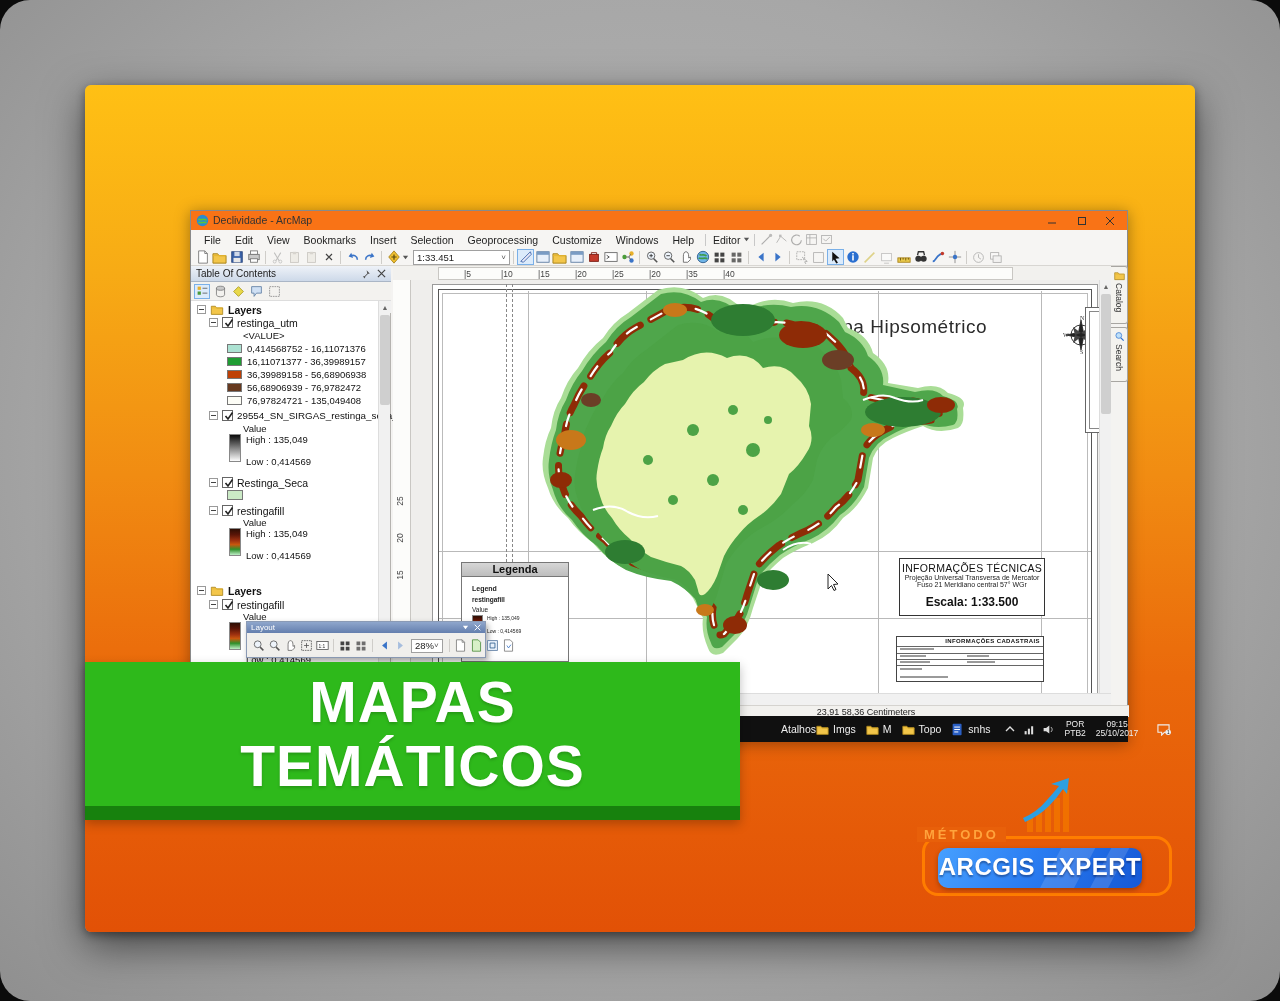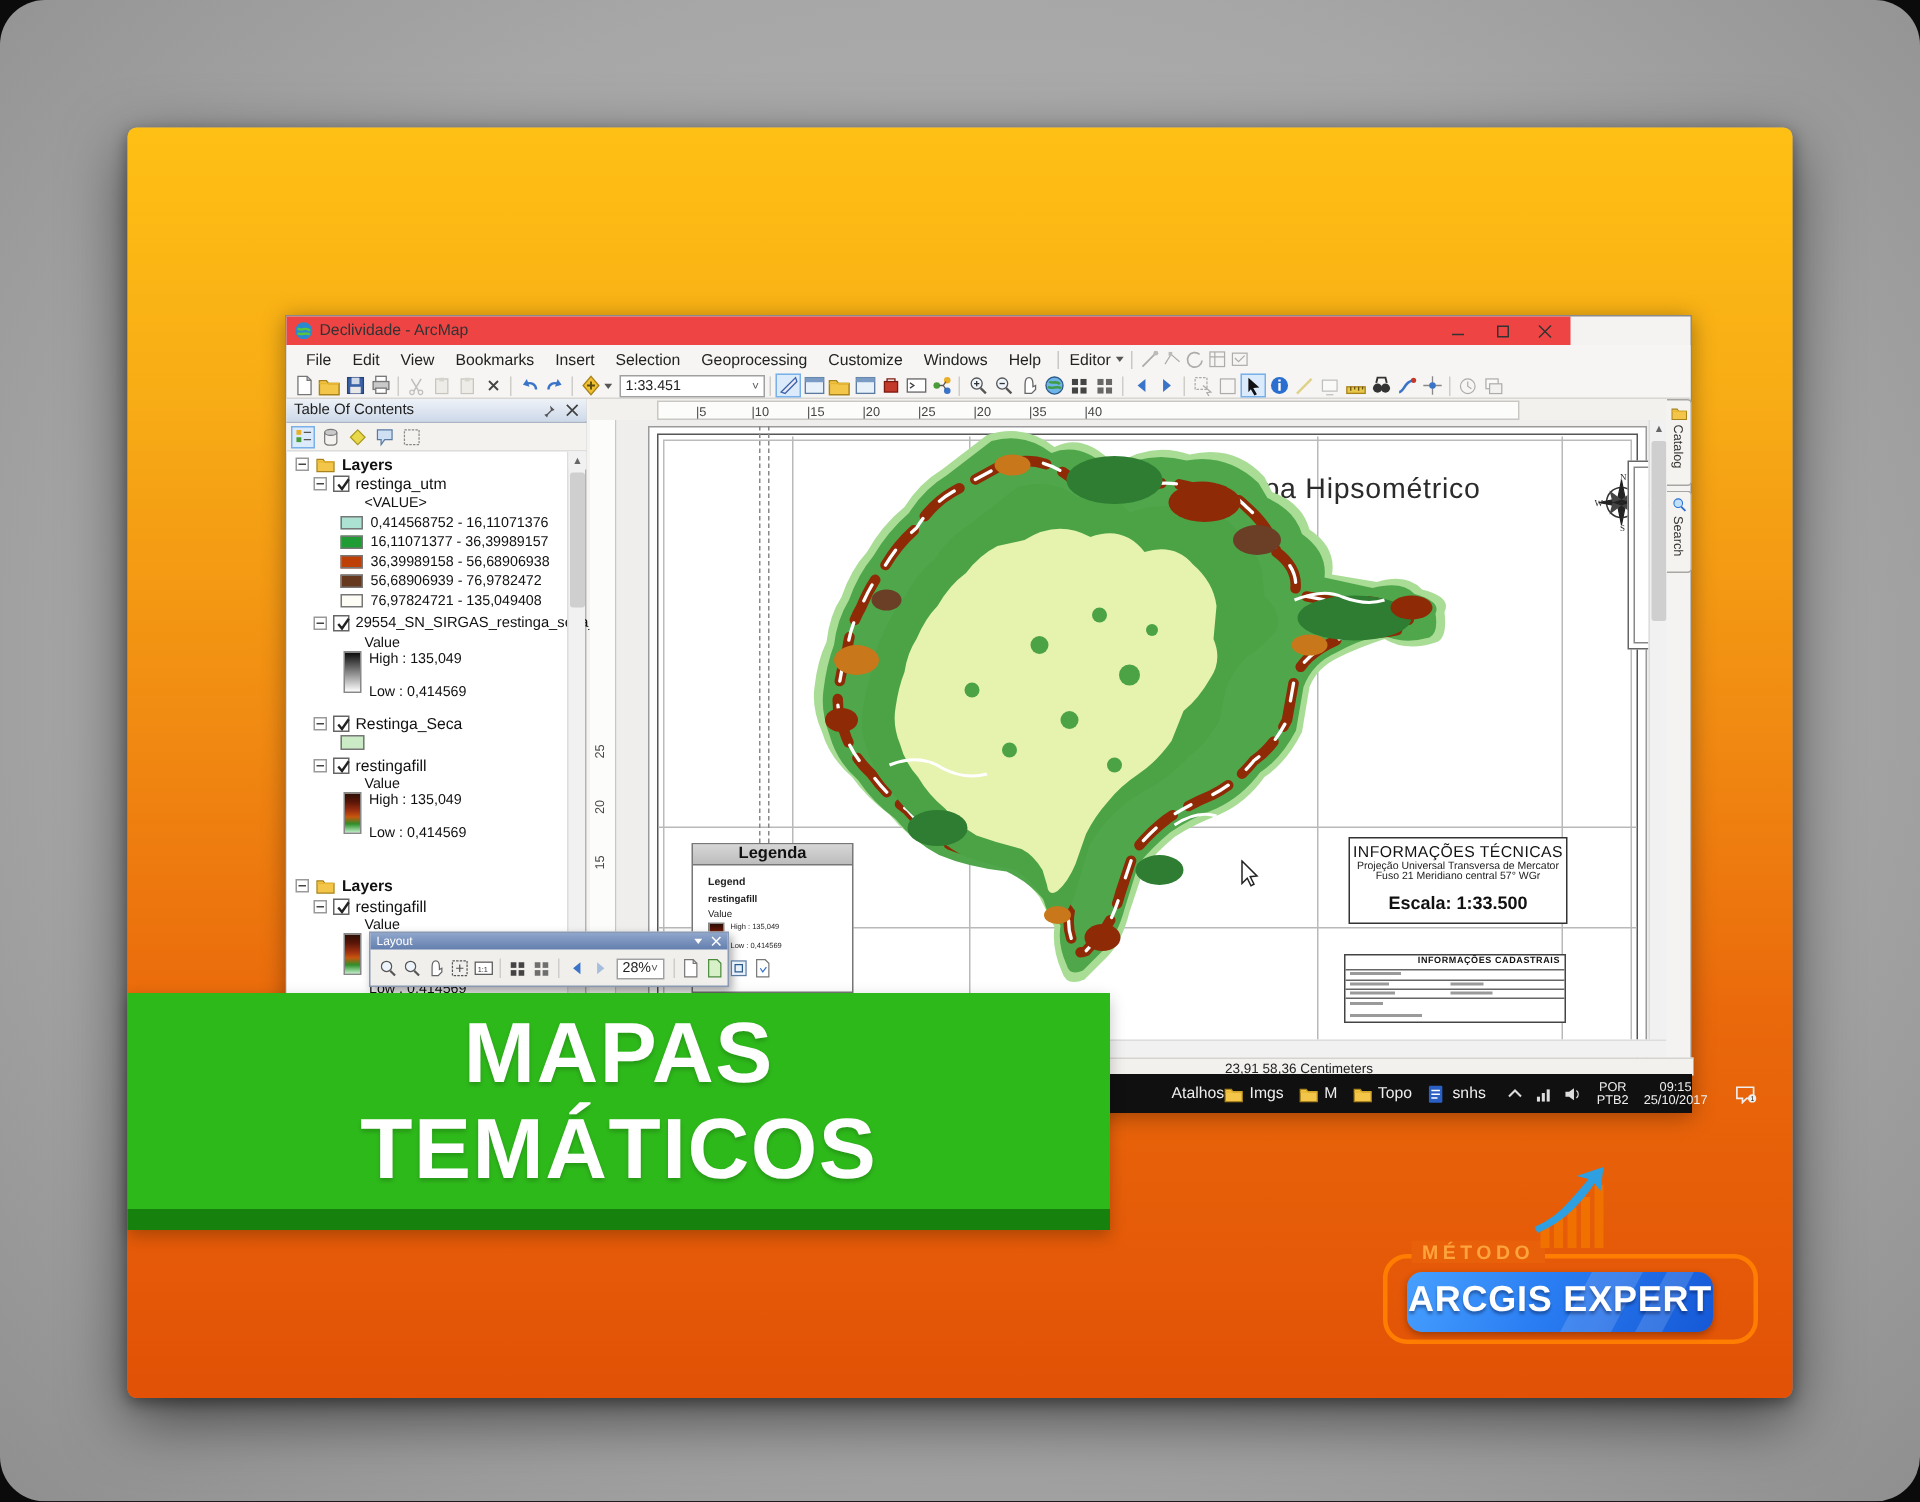--- a/index.html
+++ b/index.html
@@ -5,21 +5,21 @@
   html,body{margin:0;padding:0;background:#0b0b0b;}
   .stage{position:relative;width:1280px;height:1001px;overflow:hidden;font-family:"Liberation Sans",sans-serif;background:#0b0b0b;}
   .a{position:absolute;}
   .gray-frame{left:0;top:0;width:1280px;height:1001px;background:radial-gradient(ellipse at 50% 45%,#b6b6b6 0%,#a7a7a7 60%,#8f8f8f 100%);border-radius:30px;}
   .card{left:85px;top:85px;width:1110px;height:847px;border-radius:6px;
     background:linear-gradient(180deg,#ffc014 0%,#f7ab15 22%,#f18c12 46%,#ea690b 70%,#e25106 100%);
     box-shadow:0 14px 42px rgba(0,0,0,.55),0 3px 10px rgba(0,0,0,.4);}
   
   .shot{left:105px;top:125px;width:938px;height:532px;background:#f0efed;box-shadow:0 2px 14px rgba(0,0,0,.35);}
   .win{left:0;top:0;width:938px;height:506px;background:#f4f3f1;border:1px solid #8a8a8a;box-sizing:border-box;}
-  .titlebar{left:0;top:0;width:856px;height:19px;background:#ef4444;border-bottom:1px solid #e0e0e0;}
+  .titlebar{left:0;top:0;width:936px;height:19px;background:#f97316;border-bottom:1px solid #e0e0e0;}
   .title-text{left:22px;top:3px;font-size:10.5px;color:#333;}
   .winctl{top:2px;width:30px;height:15px;display:flex;align-items:center;justify-content:center;}
   .menubar{left:0;top:19px;width:936px;height:19px;background:#f6f5f3;display:flex;align-items:center;padding-left:6px;box-sizing:border-box;}
   .menu-item{font-size:10.5px;color:#222;padding:0 7px;}
   .menu-sep{width:1px;height:12px;background:#c8c8c8;margin:0 4px;}
   .editor-lbl{font-size:10.5px;color:#222;padding:0 3px;}
   .gray-glyph{width:13px;height:13px;margin:0 1px;opacity:.45;}
   .toolbar{left:0;top:38px;width:936px;height:17px;background:#f6f5f3;border-bottom:1px solid #d8d6d2;display:flex;align-items:center;padding-left:3px;box-sizing:border-box;}
   .tbi{width:17px;height:16px;display:flex;align-items:center;justify-content:center;flex:0 0 auto;}
   .tbi.sel{border:1px solid #7ab0e8;background:#dcebfb;box-sizing:border-box;}
@@ -91,21 +91,21 @@
   .taskbar{left:0;top:506px;width:938px;height:26px;background:#101010;display:flex;align-items:center;}
   .tb-item{display:flex;align-items:center;color:#eee;font-size:10.5px;gap:4px;}
   .tb-div{width:1px;height:16px;background:#3a3a3a;margin:0 6px;}
   .stack{display:flex;flex-direction:column;align-items:center;line-height:9px;font-size:8.5px;color:#eee;}
   
   .banner{left:0px;top:577px;width:655px;height:158px;background:#2eb91b;border-bottom:14px solid #17810d;box-sizing:border-box;z-index:40;box-shadow:0 4px 10px rgba(0,0,0,.25);}
   .banner-line{width:100%;text-align:center;color:#fff;font-weight:800;font-size:57px;line-height:64px;letter-spacing:1px;font-family:"Liberation Sans",sans-serif;text-shadow:0 2px 3px rgba(0,0,0,.18);}
   .banner-line.l1{margin-top:8px;}
   
   .badge-frame{left:837px;top:751px;width:250px;height:60px;border:3px solid #ff7d00;border-radius:16px;box-sizing:border-box;z-index:41;}
-  .metodo{left:856px;top:742px;padding:0 7px;background:#e8600a;color:#ffa33c;font-size:13px;font-weight:bold;letter-spacing:3px;z-index:42;}
+  .metodo{left:832px;top:742px;padding:0 7px;background:#e8600a;color:#ffa33c;font-size:13px;font-weight:bold;letter-spacing:3px;z-index:42;}
   .chart-ic{left:918px;top:693px;z-index:42;}
   .brand-btn{left:853px;top:763px;width:204px;height:40px;border-radius:10px;overflow:hidden;z-index:43;
     background:linear-gradient(115deg,#47a0ff 0%,#2a7df2 45%,#1558d6 100%);box-shadow:0 2px 5px rgba(0,0,0,.3);}
   .brand-btn .stripe{position:absolute;background:rgba(255,255,255,.14);transform:skewX(-28deg);}
   .brand-txt{position:absolute;left:0;top:5px;width:100%;text-align:center;color:#fff;font-weight:800;font-size:24px;letter-spacing:.5px;text-shadow:0 2px 2px rgba(0,0,30,.35);}
   .cursor-arrow{z-index:25;}
 </style>
 </head>
 <body>
 

